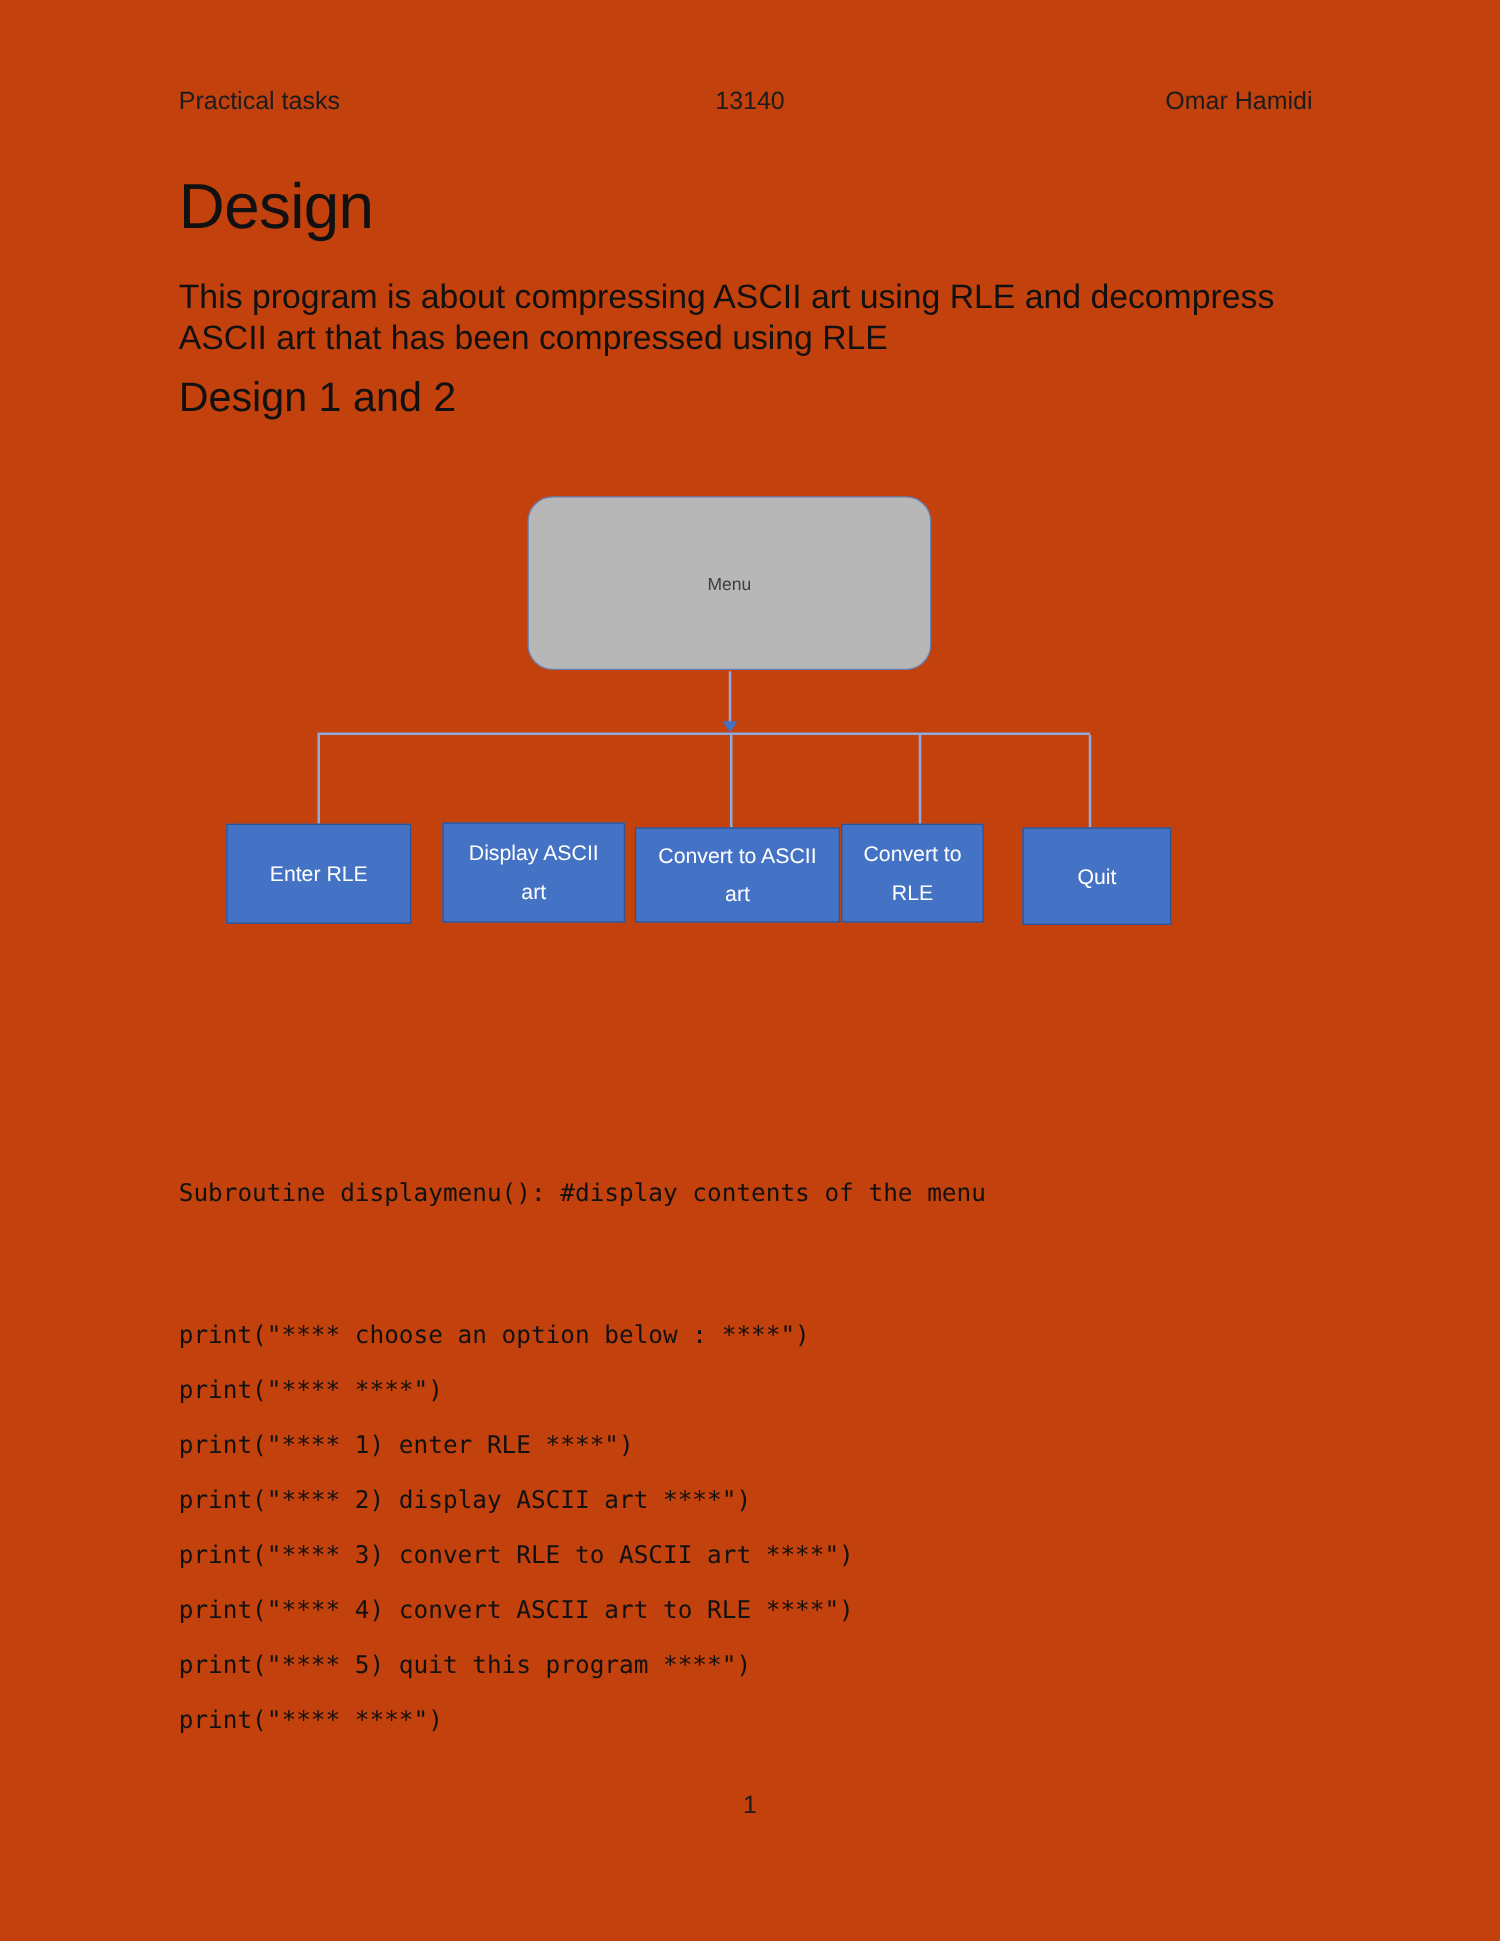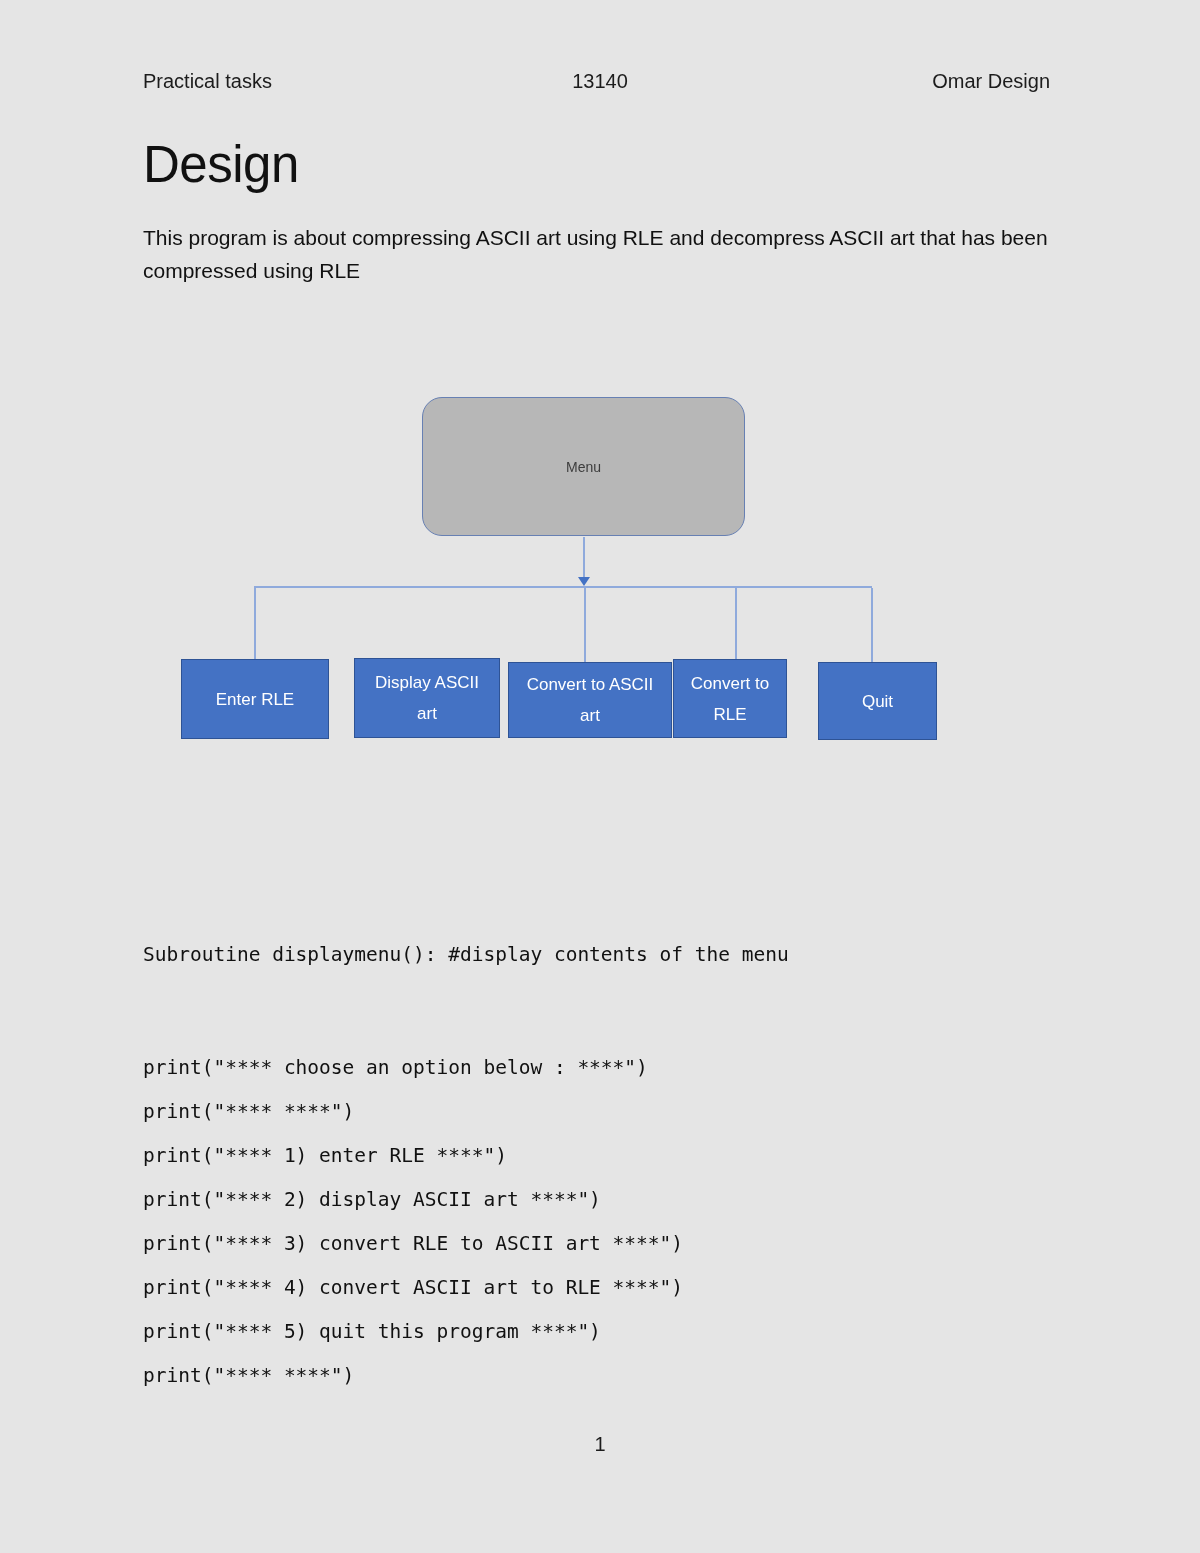--- a/index.html
+++ b/index.html
@@ -1,38 +1,38 @@
 <!DOCTYPE html>
 <html style="--accent-blue: #4472c4; --box-border-blue: #2e5395; --menu-gray: #b7b7b7; --connector-blue: #8faadc; --box-text-white: #ffffff; --text-black: #1c1c1c;"><head>
 <meta charset="utf-8">
 <style>
   html,body{margin:0;padding:0;background:#ffffff;}
   .page{
     position:relative;
     width:1200px;height:1553px;
     margin:0 auto;
-    background:#e5e5e5;
+    background:#c2410c;
     font-family:"Liberation Sans", sans-serif;
     color:var(--text-black,#1c1c1c);
     overflow:hidden;
   }
   
   .hdr{position:absolute;top:70px;font-size:20px;color:#1c1c1c;white-space:nowrap;}
   .hdr-left{left:143px;}
   .hdr-center{left:0;right:0;text-align:center;}
   .hdr-right{right:150px;}
   
   .title{
     position:absolute;left:143px;top:136px;
     font-size:51px;font-weight:400;line-height:1.15;color:#111111;
     letter-spacing:-0.5px;
   }
   .intro{
     position:absolute;left:143px;top:221px;width:950px;
-    font-size:21px;line-height:33px;color:#111111;
+    font-size:27px;line-height:33px;color:#111111;
   }
   .section-heading{
     position:absolute;left:143px;top:299px;
     font-size:33px;font-weight:400;color:#111111;
   }
   
   .node{
     position:absolute;
     display:flex;align-items:center;justify-content:center;
     text-align:center;
@@ -85,24 +85,25 @@
     text-align:center;font-size:20px;color:#1c1c1c;
   }
 </style>
 </head>
 <body>
 
 <div class="page">
 
   <div class="hdr hdr-left">Practical tasks</div>
   <div class="hdr hdr-center">13140</div>
-  <div class="hdr hdr-right">Omar Design</div>
+  <div class="hdr hdr-right">Omar Hamidi</div>
 
   <div class="title">Design</div>
   <div class="intro">This program is about compressing ASCII art using RLE and decompress ASCII art that has been compressed using RLE</div>
+  <div class="section-heading">Design 1 and 2</div>
 
   <div class="node menu-box">
     <span>Menu</span>
   </div>
 
   <div class="conn conn-stem"></div>
   <div class="arrowhead"></div>
   <div class="conn conn-h"></div>
   <div class="conn conn-drop-1"></div>
   <div class="conn conn-drop-3"></div>

